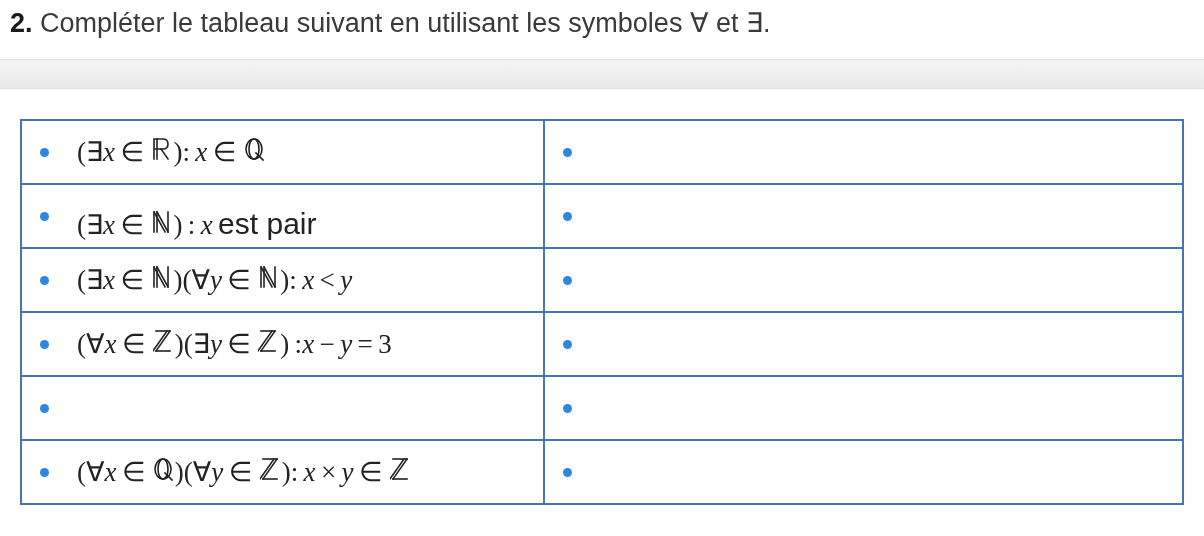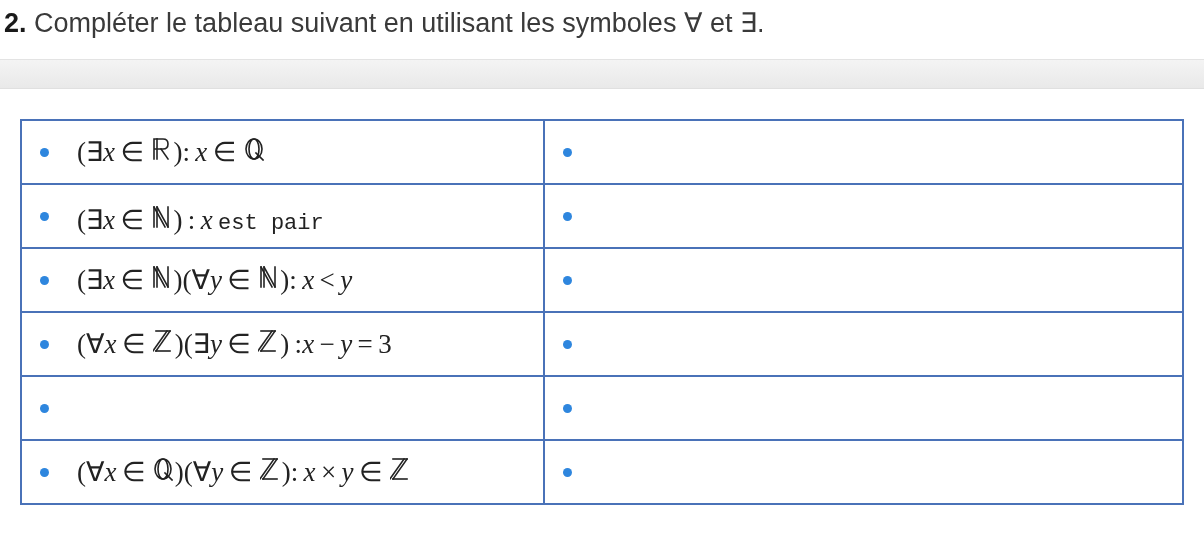--- a/index.html
+++ b/index.html
@@ -9,21 +9,21 @@
     font-family: "Segoe UI", Arial, sans-serif;
     color: #333;
     width: 1204px;
   }
   .page {
     width: 1204px;
     box-sizing: border-box;
     padding-top: 6px;
   }
   .question-line {
-    padding: 0 18px 18px 4px;
+    padding: 0 18px 18px 10px;
     font-size: 27px;
     line-height: 1.3;
     color: #3a3a3a;
   }
   .question-line .num {
     font-weight: 700;
     color: #1a1a1a;
   }
   .divider-band {
     width: 100%;
@@ -72,22 +72,22 @@
     white-space: nowrap;
   }
   
   .bb {
     display: inline-block;
     vertical-align: -3px;
     margin: 0 2px;
   }
   .bb svg { display: block; }
   .textpart {
-    font-family: Liberation Mono, monospace;
-    font-size: 22px;
+    font-family: Liberation Sans, sans-serif;
+    font-size: 30px;
     color: #222;
     margin-top: 15px;
   }
   .var { font-style: italic; }
 </style>
 </head>
 <body>
 
 <div class="page">
 

